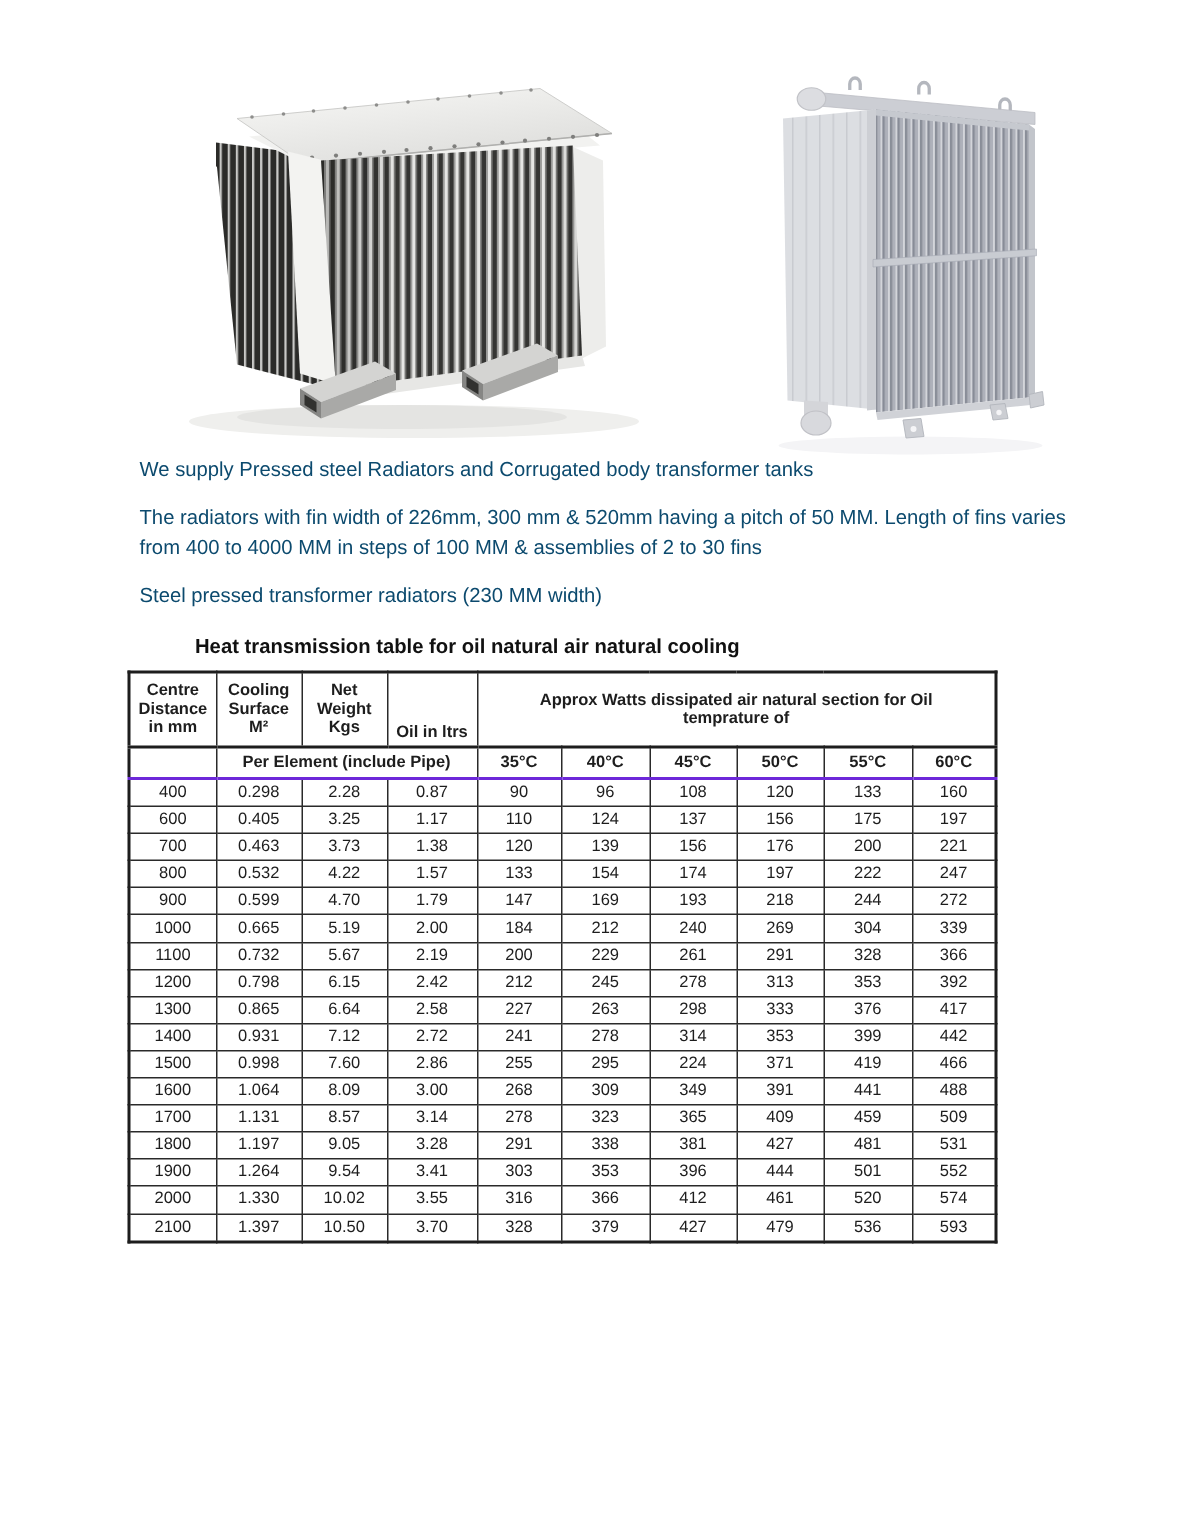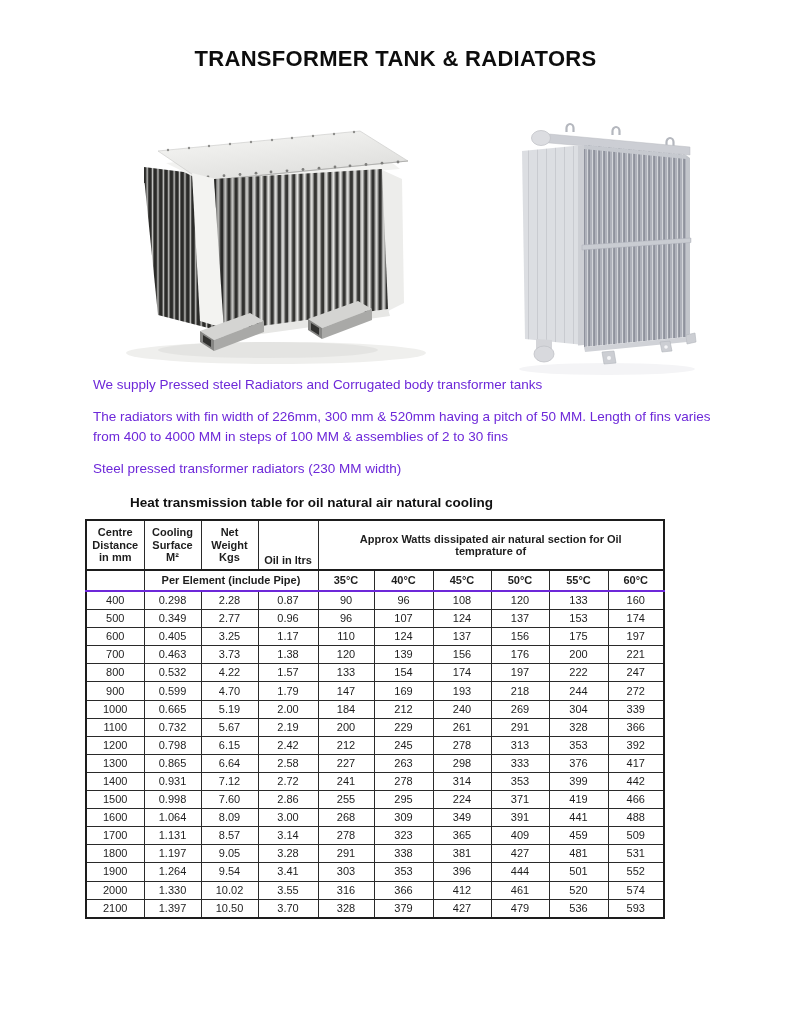--- a/index.html
+++ b/index.html
@@ -26,21 +26,21 @@
     height:258px;
   }
   .fig-left  { position:absolute; left:108px; top:0; }
   .fig-right { position:absolute; left:492px; top:-6px; }
 
   .content { margin:0 78px 0 93px; }
   .content p {
     font-size:13.5px;
     line-height:20px;
     margin:0 0 12px 0;
-    color:#6d28d9;
+    color:#0c4a6e;
     max-width:620px;
   }
   .table-heading {
     font-size:13.5px;
     line-height:16px;
     font-weight:bold;
     margin:16px 0 8px 0;
     color:#111;
     padding-left:37px;
   }
@@ -69,21 +69,20 @@
   table.heat thead tr.hdr1 th.oil { vertical-align:bottom; padding-bottom:3px;margin-top:12px; }
   table.heat thead tr.hdr1 th.watts { padding:0 14px; }
   table.heat thead tr.hdr2 th { height:17px; border-bottom:2px solid #6d28d9; }
   table.heat tbody td { height:15.1px; line-height:15px; }
 </style>
 </head>
 <body>
 
 <div class="page">
 
-  <h1 class="title">TRANSFORMER TANK &amp; RADIATORS</h1>
 
   <div class="images-row">
 
     <svg class="fig-left" width="320" height="252" viewBox="0 0 320 252" role="img">
       <defs>
         <pattern id="pfFront" patternUnits="userSpaceOnUse" width="7.2" height="8">
           <rect width="7.2" height="8" fill="#353533"></rect>
           <rect x="0" width="1.1" height="8" fill="#9a9a98"></rect>
           <rect x="1.1" width="2.3" height="8" fill="#e6e6e4"></rect>
           <rect x="3.4" width="0.9" height="8" fill="#8a8a88"></rect>
@@ -263,32 +262,20 @@
             <td>2.28</td>
             <td>0.87</td>
             <td>90</td>
             <td>96</td>
             <td>108</td>
             <td>120</td>
             <td>133</td>
             <td>160</td>
           </tr>
           <tr>
-            <td>500</td>
-            <td>0.349</td>
-            <td>2.77</td>
-            <td>0.96</td>
-            <td>96</td>
-            <td>107</td>
-            <td>124</td>
-            <td>137</td>
-            <td>153</td>
-            <td>174</td>
-          </tr>
-          <tr>
             <td>600</td>
             <td>0.405</td>
             <td>3.25</td>
             <td>1.17</td>
             <td>110</td>
             <td>124</td>
             <td>137</td>
             <td>156</td>
             <td>175</td>
             <td>197</td>

